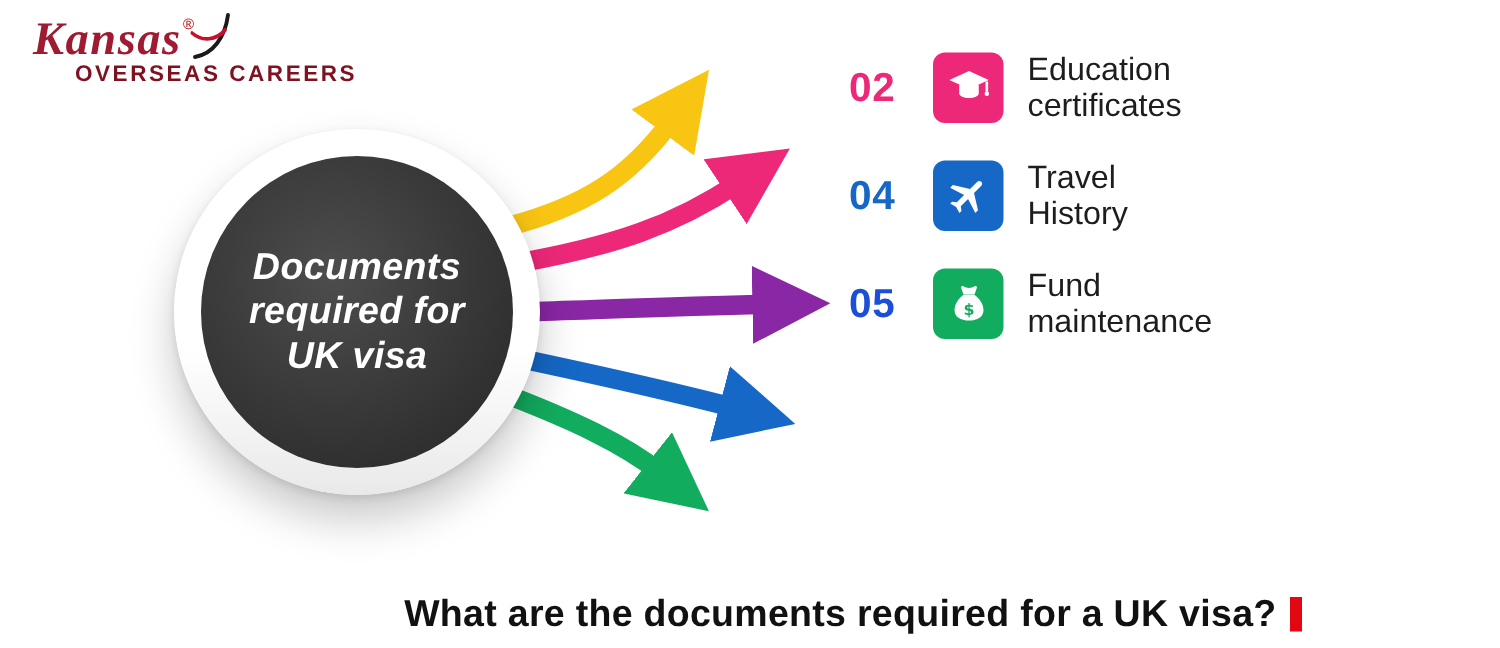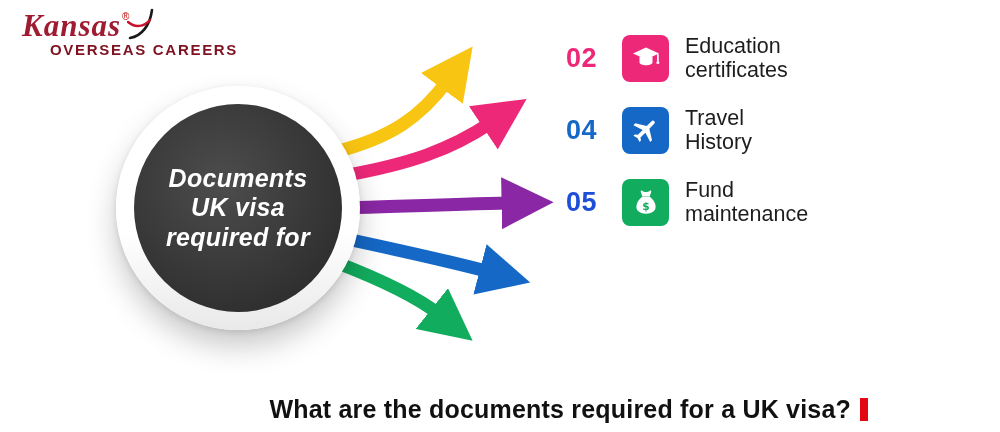--- a/index.html
+++ b/index.html
@@ -82,22 +82,22 @@
     <path class="shaft" d="M335,152 C390,138 420,118 448,80" marker-end="url(#ah0)" stroke="#F9C513"></path>
     <path class="shaft" d="M342,176 C410,164 450,150 492,122" marker-end="url(#ah1)" stroke="#ED2878"></path>
     <path class="shaft" d="M348,208 C410,206 460,204 512,203" marker-end="url(#ah2)" stroke="#8A27A5"></path>
     <path class="shaft" d="M342,238 C408,252 452,262 490,272" marker-end="url(#ah3)" stroke="#1568C6"></path>
     <path class="shaft" d="M335,262 C382,280 416,296 440,315" marker-end="url(#ah4)" stroke="#12AC5E"></path>
   </svg>
 
   <div class="circle-outer">
     <div class="circle-inner" style="--cc: #2e2e2e;">
       <span>Documents</span>
+      <span>required for</span>
       <span>UK visa</span>
-      <span>required for</span>
     </div>
   </div>
 
   <div class="items">
 
 
     <div class="row">
       <span class="num" style="color: rgb(237, 40, 120);">02</span>
       <span class="tile" style="background-color: rgb(237, 40, 120); color: rgb(237, 40, 120);">
         <svg viewBox="0 0 24 24">

